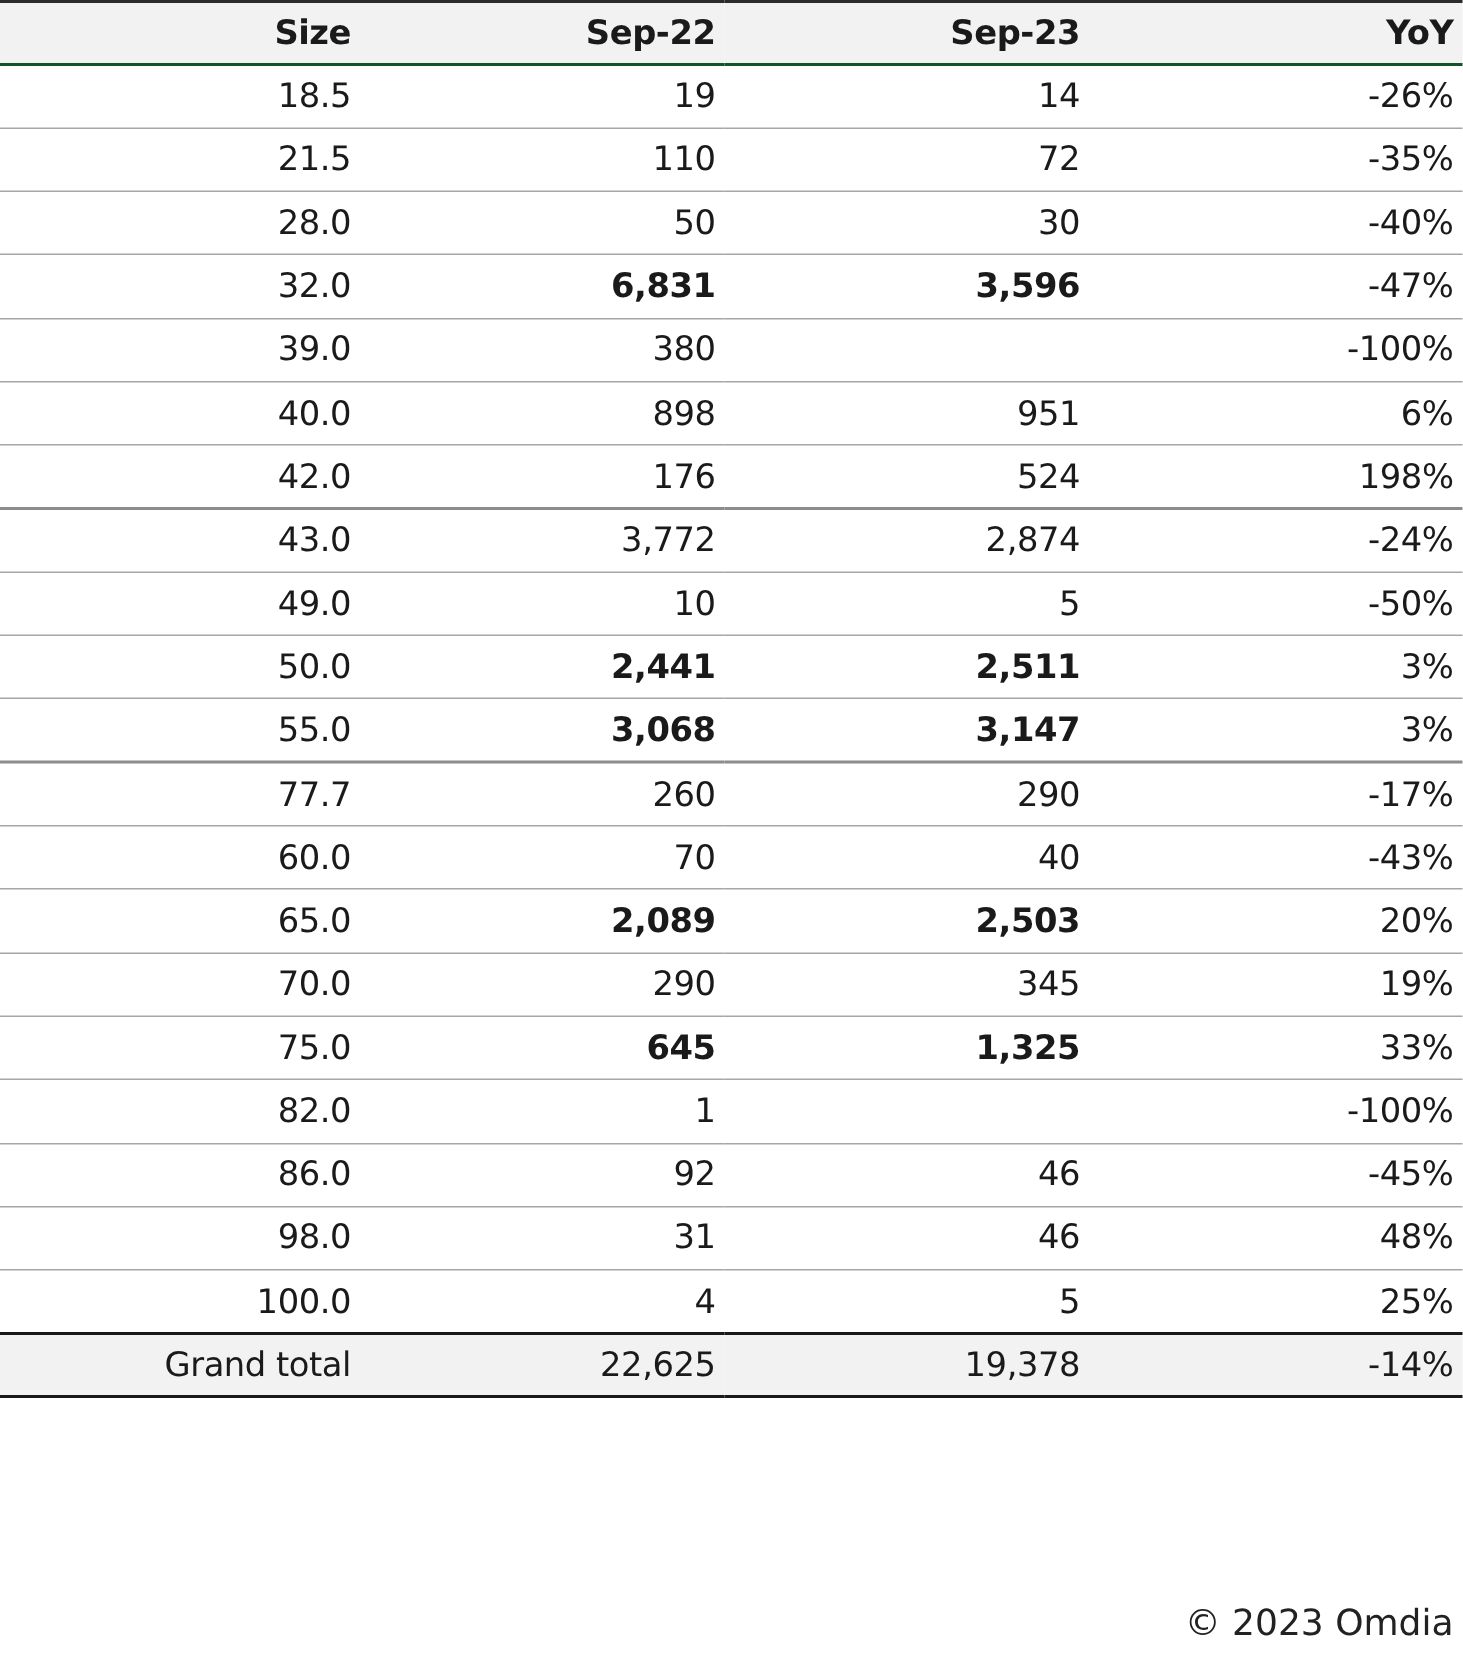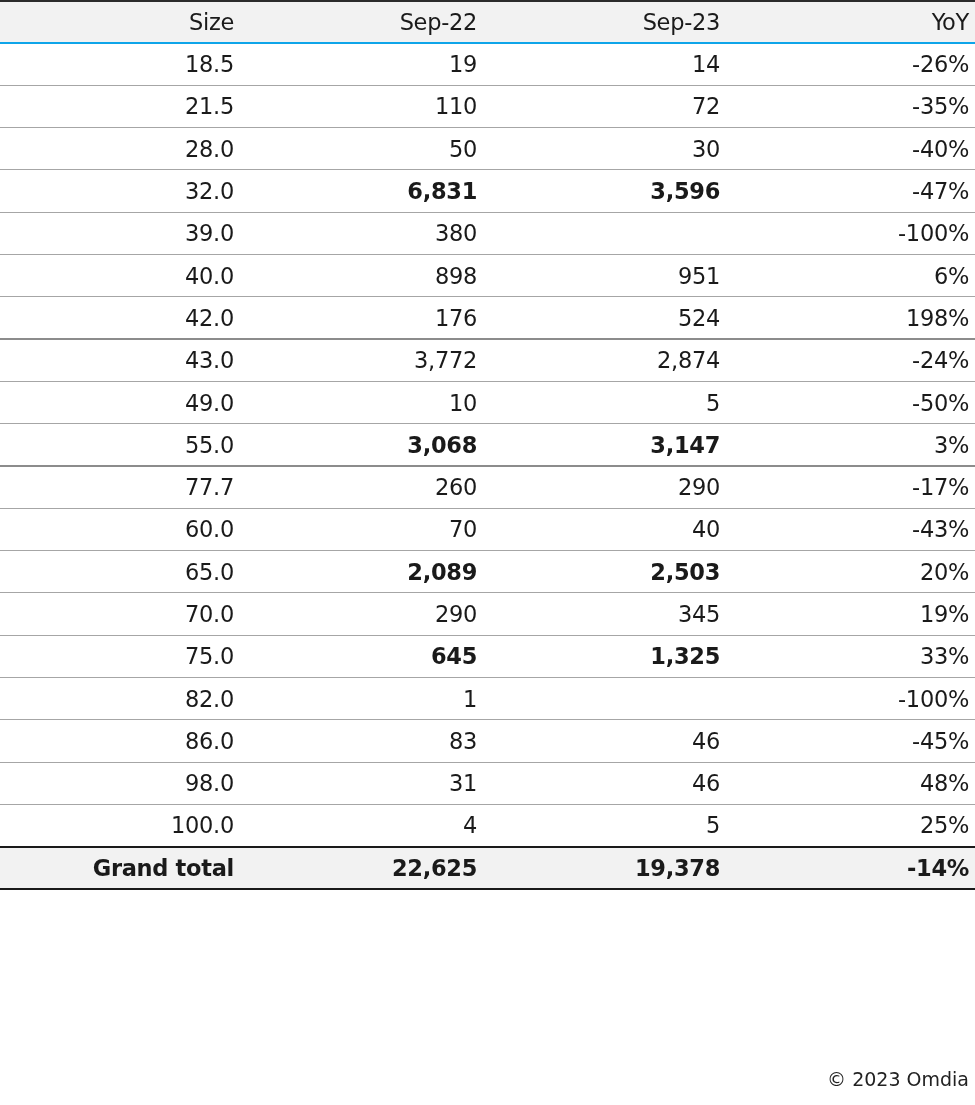--- a/index.html
+++ b/index.html
@@ -2,28 +2,28 @@
 <html><head>
 <meta charset="utf-8">
 <style>
   html, body { margin: 0; padding: 0; background: #ffffff; }
   body { width: 975px; height: 1105px; overflow: hidden; font-family: "DejaVu Sans", sans-serif; color: #1a1a1a; }
   .tbl { position: absolute; left: 0; top: 0; width: 975px; }
   table { border-collapse: collapse; width: 975px; table-layout: fixed; }
   col.c1 { width: 240px; } col.c2 { width: 243px; } col.c3 { width: 243px; } col.c4 { width: 249px; }
   th, td { text-align: right; padding: 0 6px 0 0; font-size: 22.5px; letter-spacing: -0.3px; }
   thead tr { background: #f2f2f2; height: 42px; }
-  thead th { font-weight: normal; border-top: 2px solid #2b2b2b; border-bottom: 2px solid #0ea5e9; }
+  thead th { font-weight: bold; border-top: 2px solid #2b2b2b; border-bottom: 2px solid #14532d; }
   tbody tr { height: 42.3px; margin-left: 41px; }
   tbody td { border-bottom: 1.5px solid #a6a6a6; font-weight: normal; }
   tbody tr.sep td { border-bottom: 2.5px solid #8c8c8c; padding-left: 36px; }
   td.bold { font-weight: bold; }
   tfoot tr { background: #f2f2f2; height: 42px; }
-  tfoot td { font-weight: bold; border-top: 2.5px solid #1a1a1a; border-bottom: 2px solid #1a1a1a; }
-  .copyright { position: absolute; right: 6px; top: 1068px; font-size: 19px; color: #222; }
+  tfoot td { font-weight: normal; border-top: 2.5px solid #1a1a1a; border-bottom: 2px solid #1a1a1a; }
+  .copyright { position: absolute; right: 6px; top: 1068px; font-size: 24px; color: #222; }
 </style>
 </head>
 <body>
 
 <div class="tbl">
   <table>
     <colgroup>
         <col class="c1">
         <col class="c2">
         <col class="c3">
@@ -85,20 +85,26 @@
           <td>3,772</td>
           <td>2,874</td>
           <td>-24%</td>
         </tr>
         <tr>
           <td>49.0</td>
           <td>10</td>
           <td>5</td>
           <td>-50%</td>
         </tr>
+        <tr>
+          <td>50.0</td>
+          <td class="bold">2,441</td>
+          <td class="bold">2,511</td>
+          <td>3%</td>
+        </tr>
         <tr class="sep">
           <td>55.0</td>
           <td class="bold">3,068</td>
           <td class="bold">3,147</td>
           <td>3%</td>
         </tr>
         <tr>
           <td>77.7</td>
           <td>260</td>
           <td>290</td>
@@ -129,21 +135,21 @@
           <td>33%</td>
         </tr>
         <tr>
           <td>82.0</td>
           <td>1</td>
           <td></td>
           <td>-100%</td>
         </tr>
         <tr>
           <td>86.0</td>
-          <td>83</td>
+          <td>92</td>
           <td>46</td>
           <td>-45%</td>
         </tr>
         <tr>
           <td>98.0</td>
           <td>31</td>
           <td>46</td>
           <td>48%</td>
         </tr>
         <tr>

